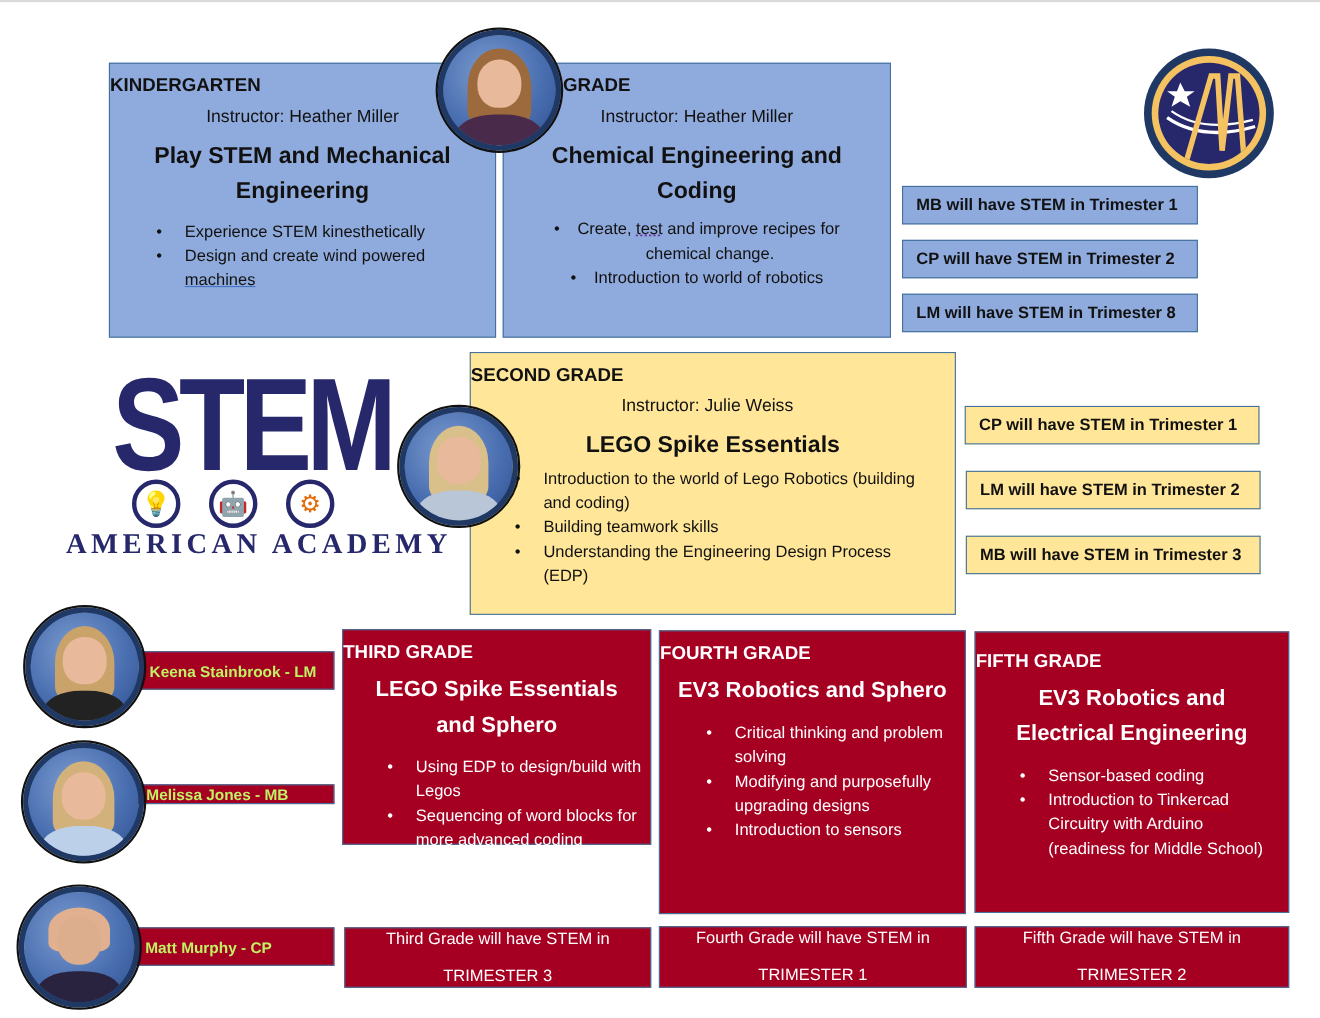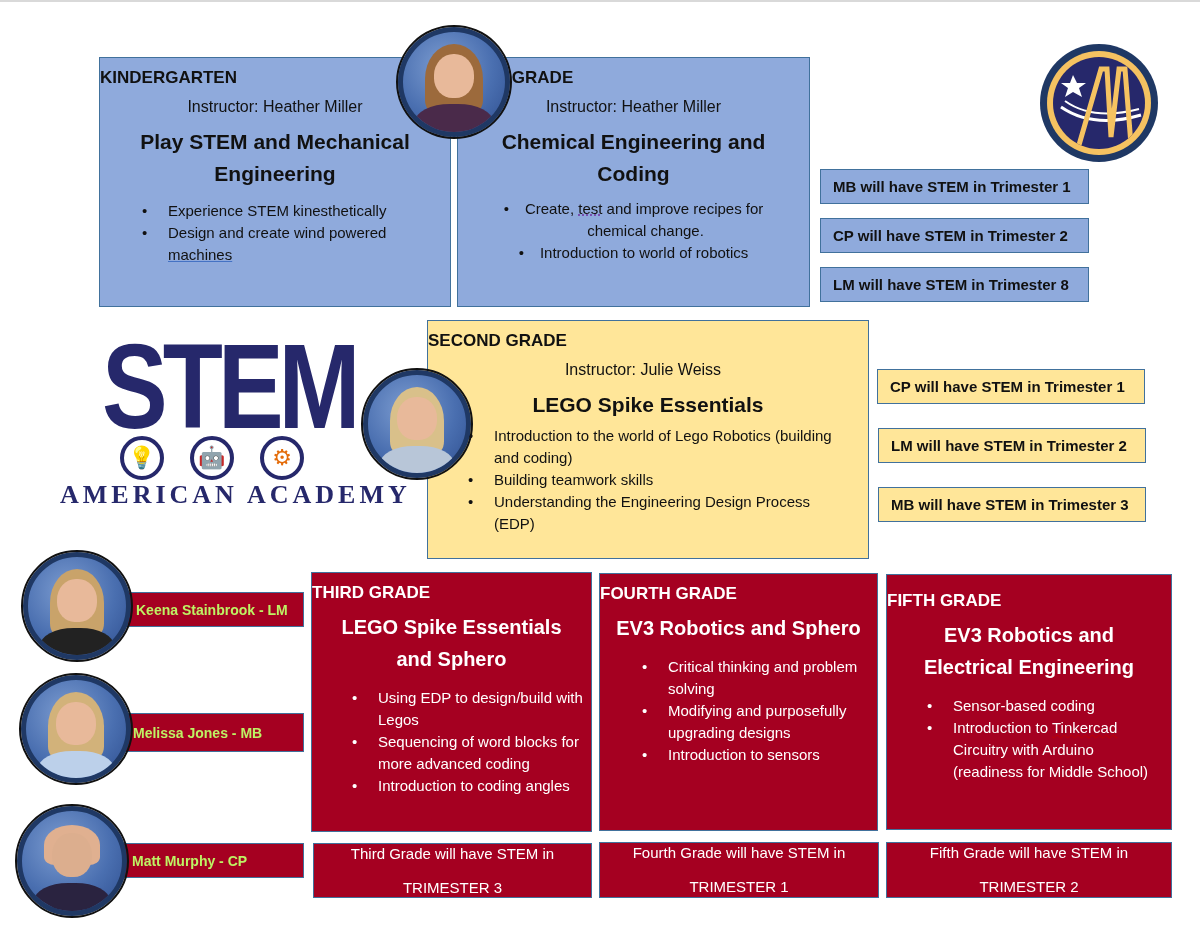--- a/index.html
+++ b/index.html
@@ -113,35 +113,35 @@
 <div class="tri yellow" style="left:878px;top:426px;width:268px;height:35px;">LM will have STEM in Trimester 2</div>
 <div class="tri yellow" style="left:878px;top:485px;width:268px;height:35px;">MB will have STEM in Trimester 3</div>
 
 <div class="name-tag" style="left:127px;top:590px;width:177px;height:35px;">Keena Stainbrook - LM</div>
 <div class="avatar" style="left:23px;top:550px;width:108px;height:108px;">
   <div class="hair" style="background:#c9a36a;"></div>
   <div class="face"></div>
   <div class="body" style="background:#222;"></div>
 </div>
 
-<div class="name-tag" style="left:124px;top:711px;width:180px;height:39px;">Melissa Jones - MB</div>
+<div class="name-tag" style="left:124px;top:711px;width:180px;height:18px;">Melissa Jones - MB</div>
 <div class="avatar" style="left:21px;top:673px;width:110px;height:108px;">
   <div class="hair" style="background:#d2b27a;"></div>
   <div class="face"></div>
   <div class="body" style="background:#bcd0ea;"></div>
 </div>
 
 <div class="name-tag" style="left:123px;top:841px;width:181px;height:35px;">Matt Murphy - CP</div>
 <div class="avatar" style="left:17px;top:804px;width:110px;height:110px;">
   <div class="hair" style="background:#e0b090;height:40%;top:14%;"></div>
   <div class="face" style="background:#dcae8e;"></div>
   <div class="body" style="background:#2a2340;"></div>
 </div>
 
-<div class="box red" style="left:311px;top:570px;width:281px;height:260px;">
+<div class="box red" style="left:311px;top:570px;width:281px;height:196px;">
   <div class="grade-title" style="margin-top:10px;">THIRD GRADE</div>
   <div class="subject" style="margin-top:8px;font-size:20px;">
     <span>LEGO Spike Essentials</span><br><span>and Sphero</span>
   </div>
   <ul class="bullets" style="margin:12px 8px 0 36px;">
     <li>Using EDP to design/build with Legos</li>
     <li>Sequencing of word blocks for more advanced coding</li>
     <li>Introduction to coding angles</li>
   </ul>
 </div>

